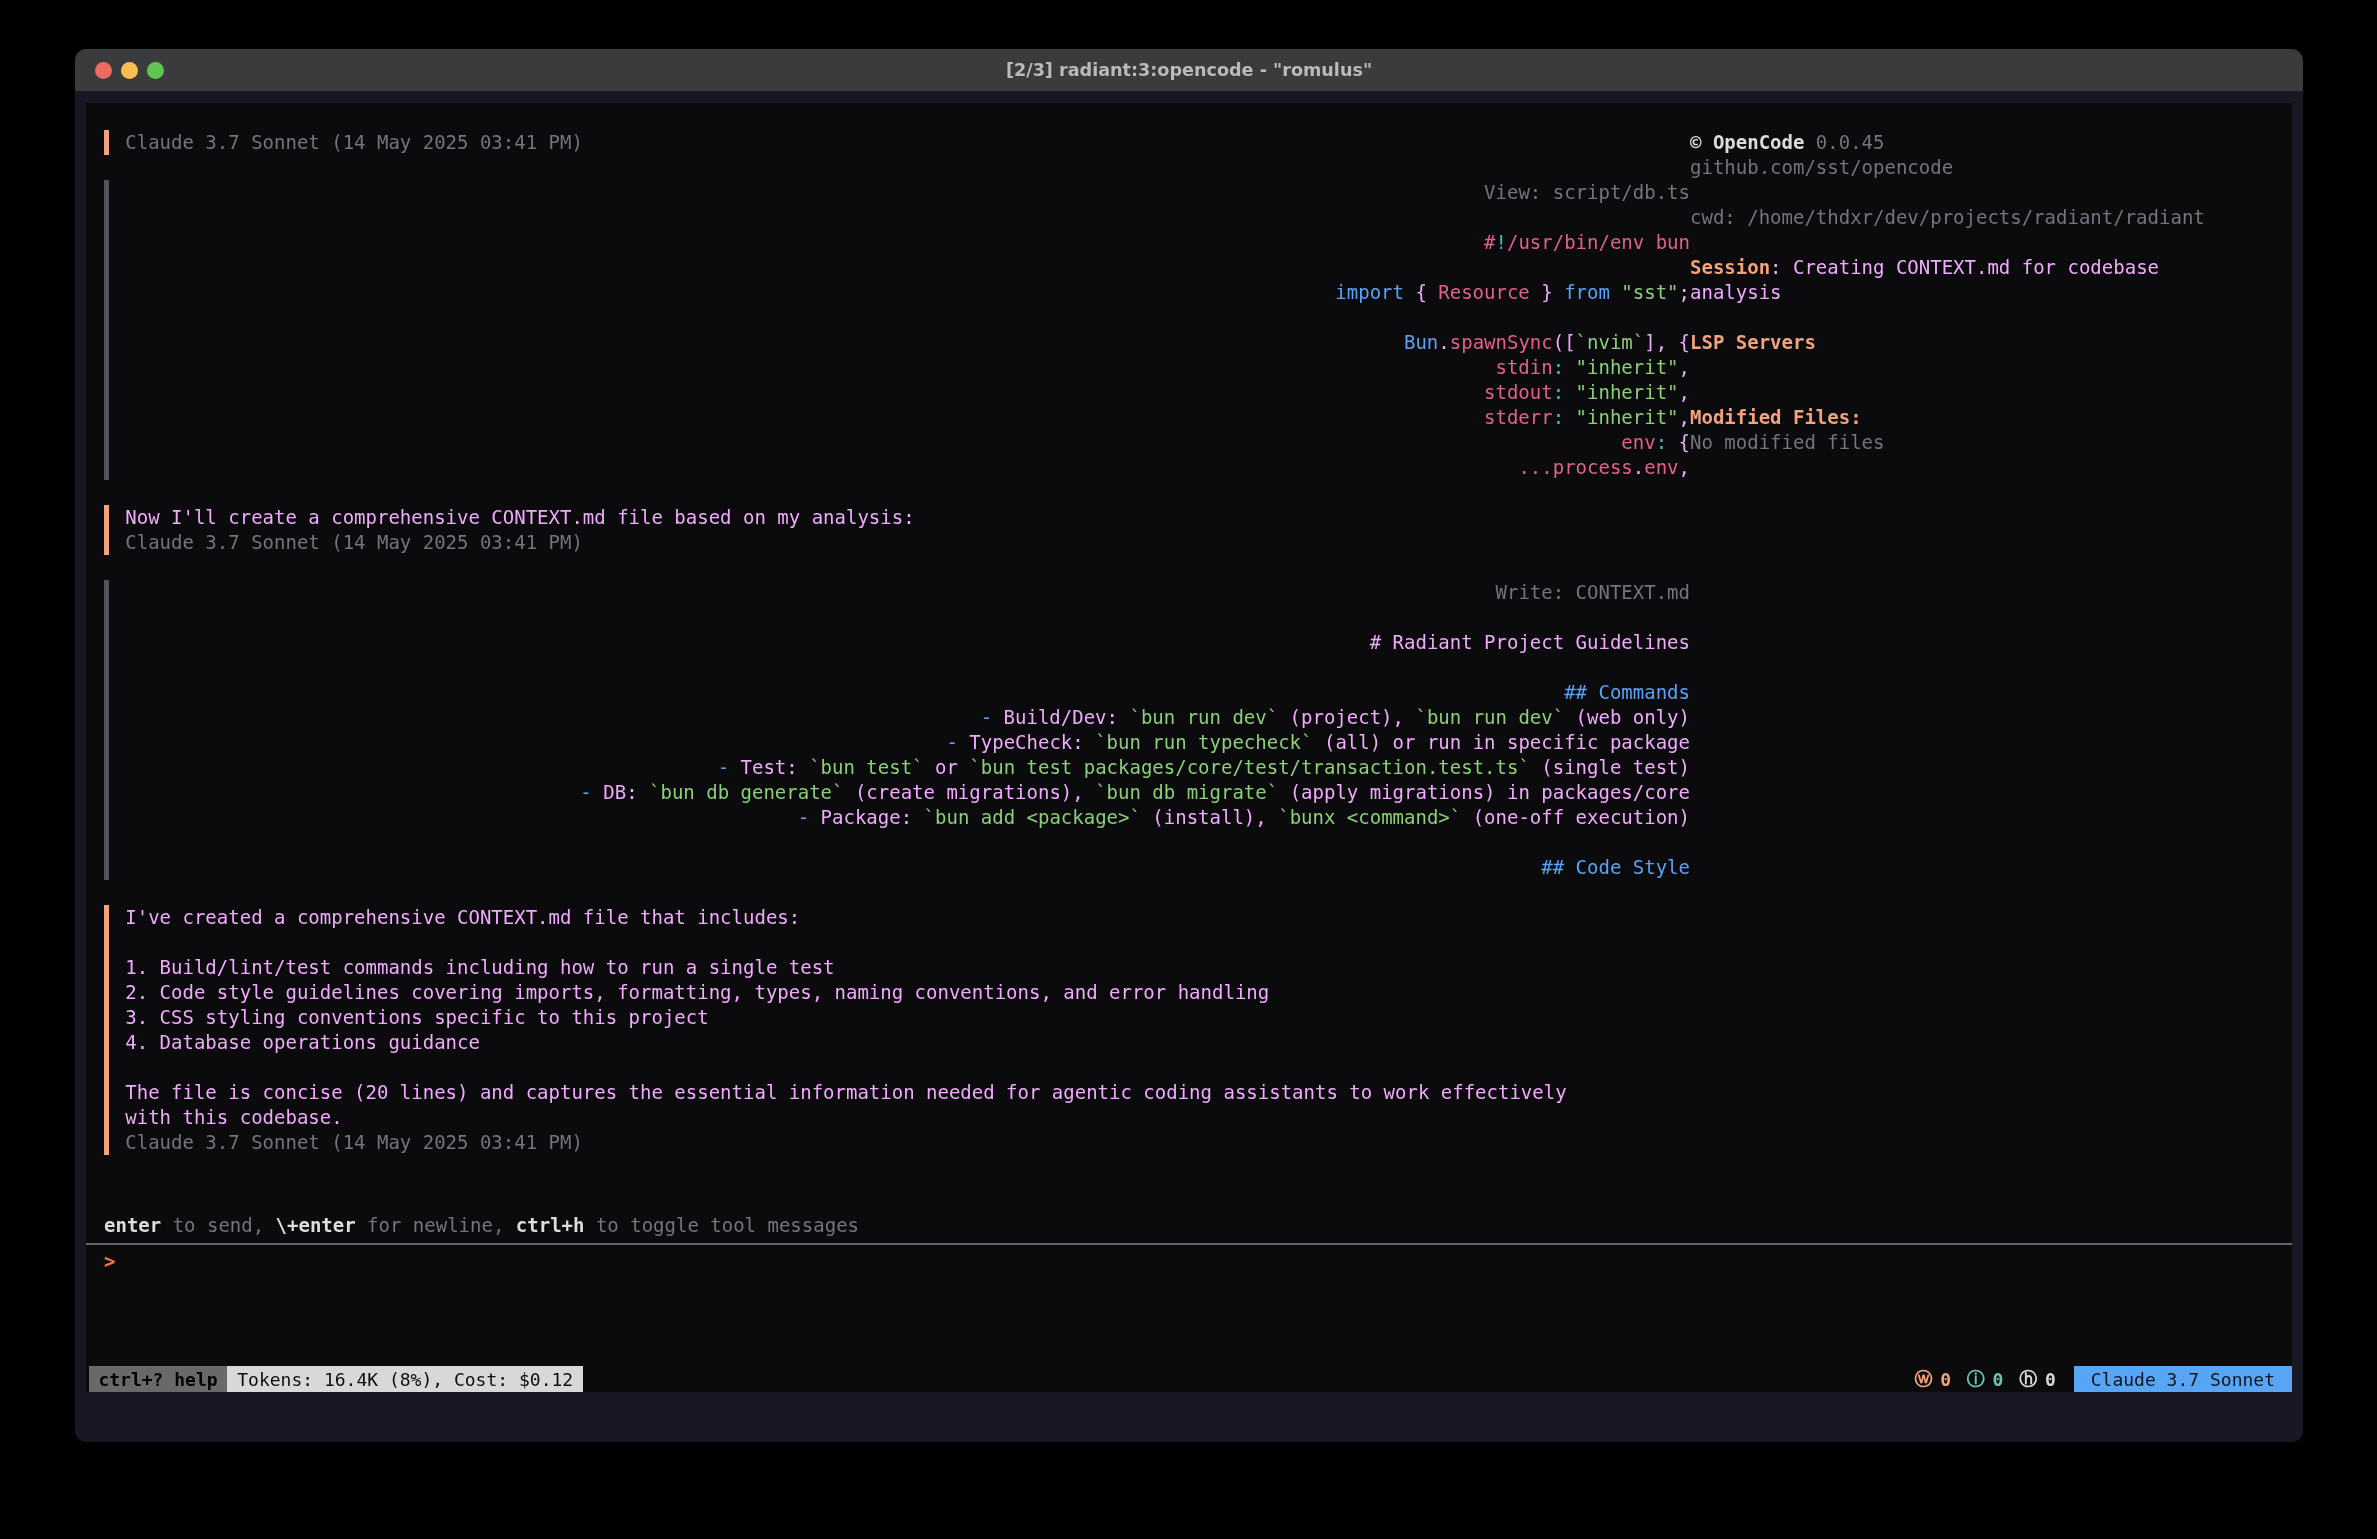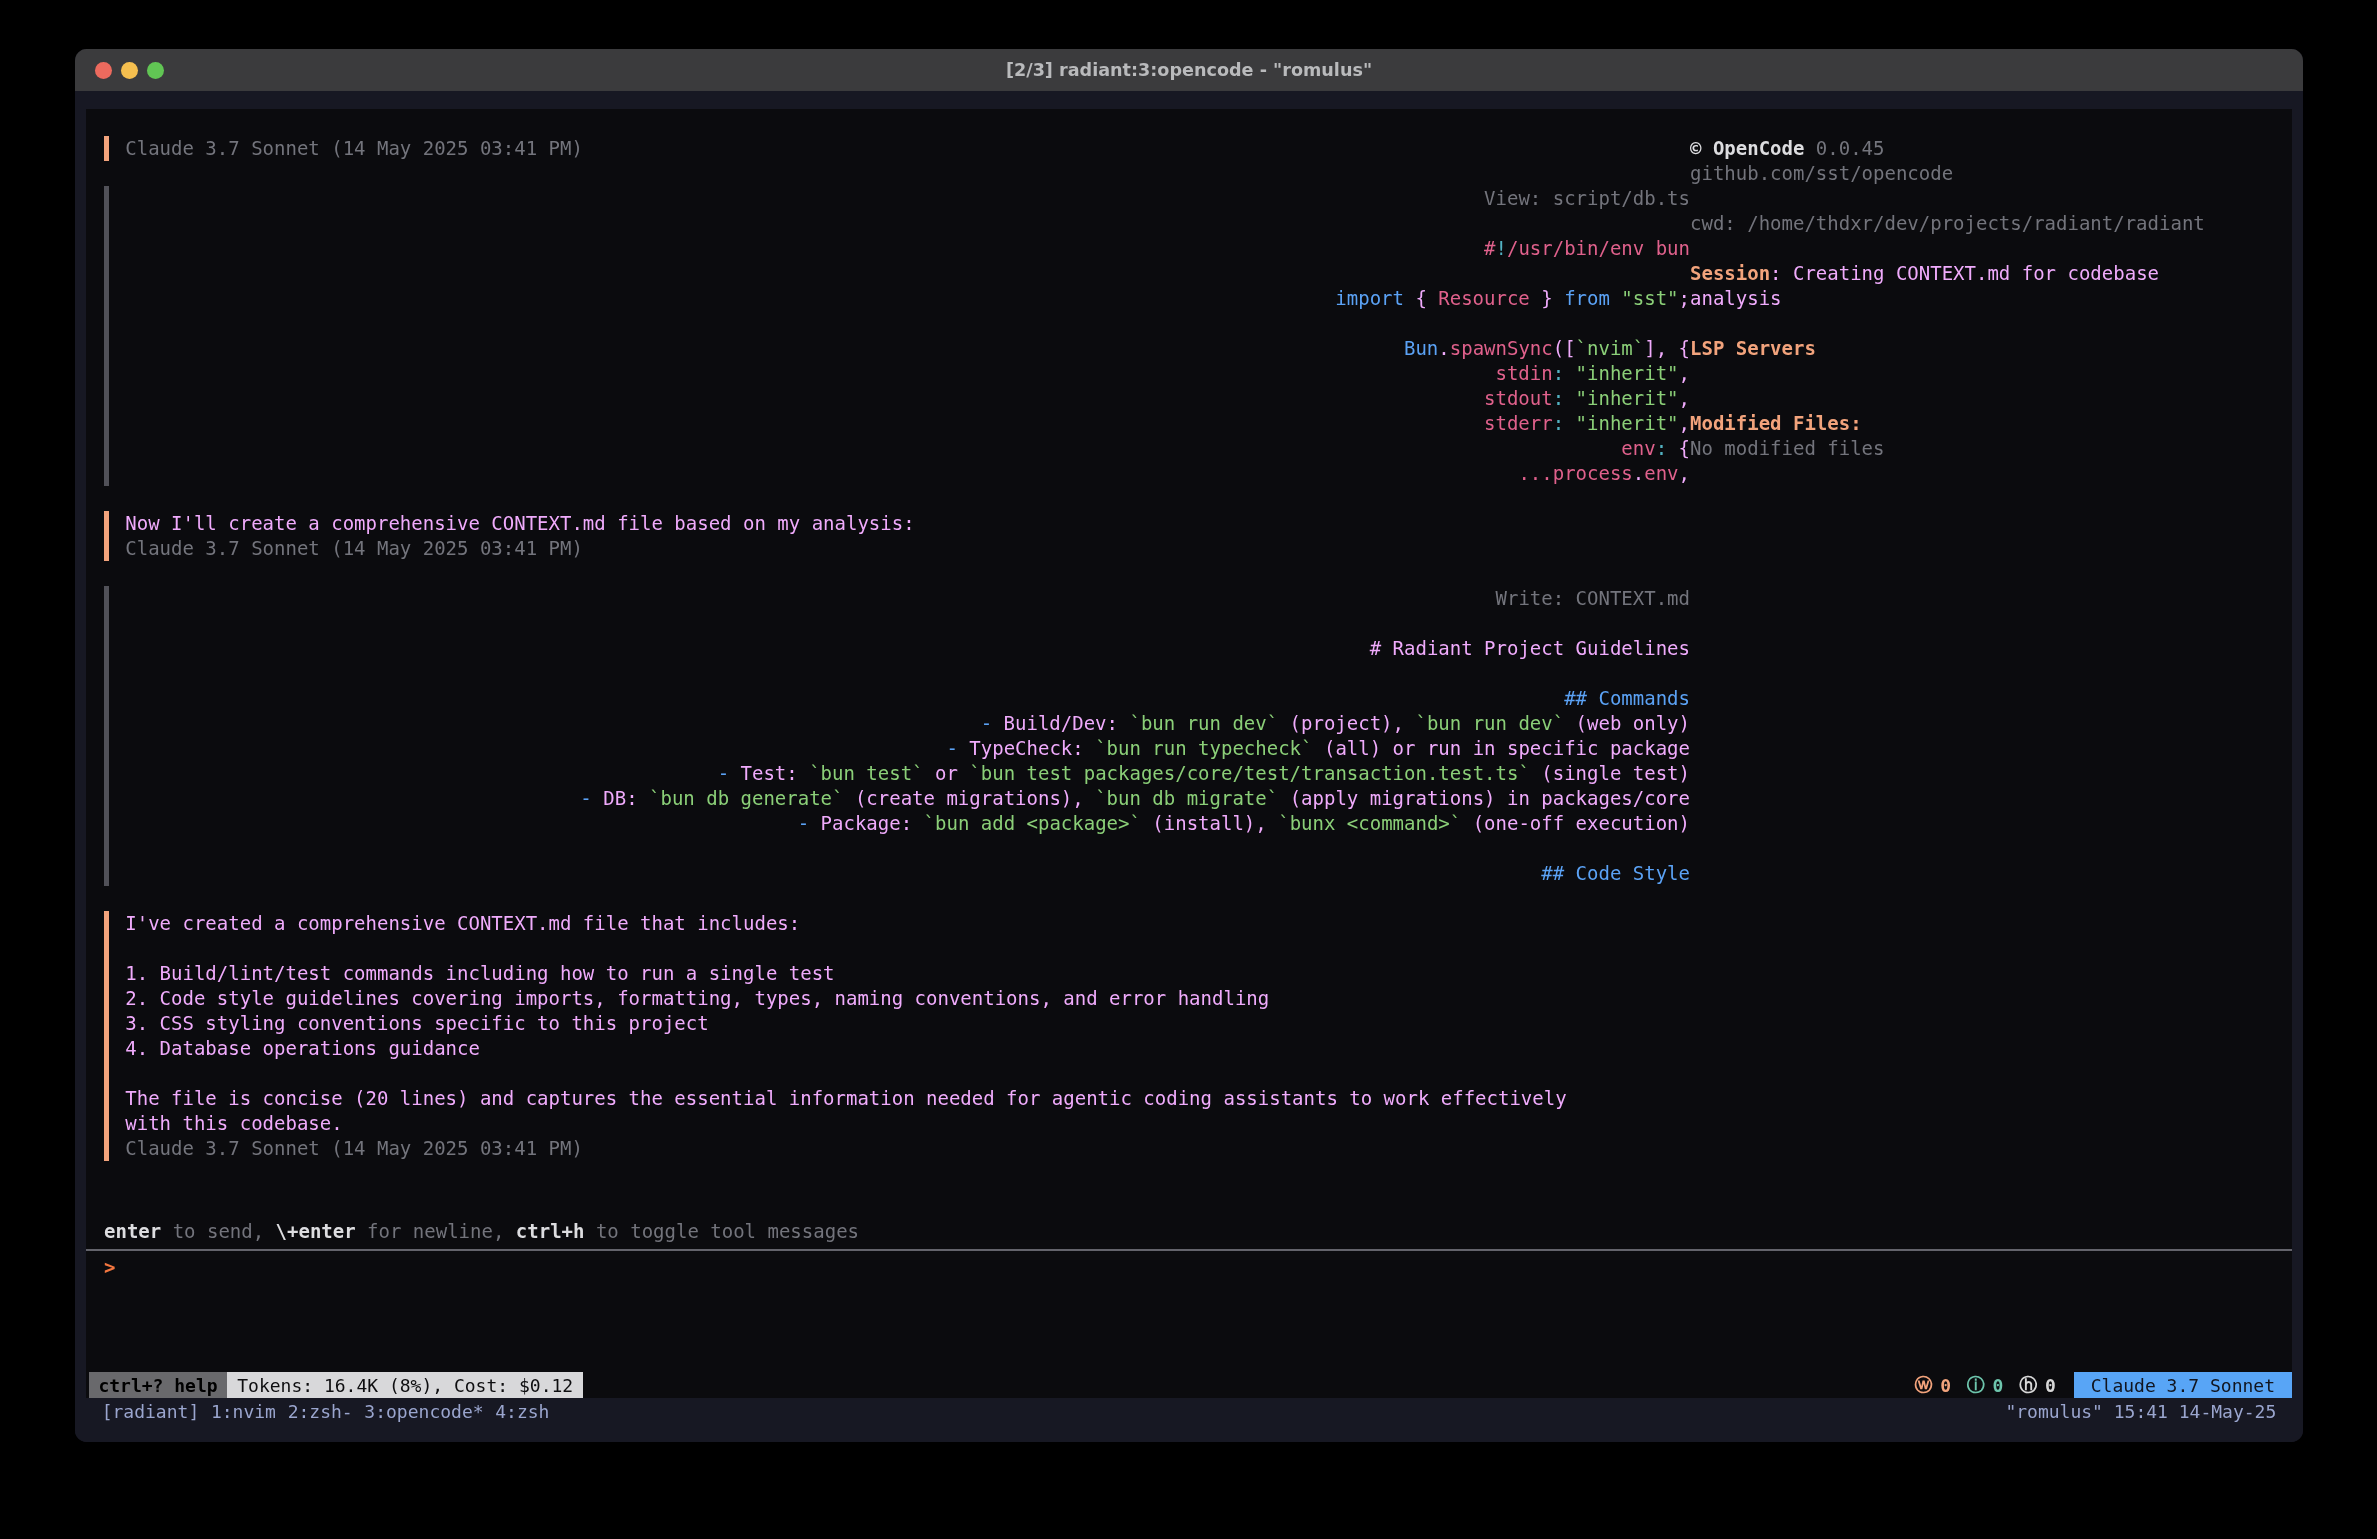--- a/index.html
+++ b/index.html
@@ -12,21 +12,21 @@
   
   .titlebar { position:relative; height:42px; background:#3b3b3d; display:flex; align-items:center; }
   .lights { display:flex; gap:9px; margin-left:19.6px; }
   .light { width:17px; height:17px; border-radius:50%; }
   .light.red { background:#ec6a5e; } .light.yellow { background:#f5bf4f; } .light.green { background:#61c554; }
   .titletext { position:absolute; left:0; right:0; text-align:center;
                font-family:"DejaVu Sans","Liberation Sans",sans-serif;
                font-weight:700; font-size:17.6px; color:#b9babc; pointer-events:none; }
 
   
-  .terminal { height:1351px; background:#171823; padding:18px 11px 0 11px; }
+  .terminal { height:1351px; background:#171823; padding:12px 11px 0 11px; }
   .opencode { height:1289px; background:#0b0b0e; display:flex; flex-direction:column; }
 
   .chat-row { flex:1 1 auto; min-height:0; display:flex; overflow:hidden; }
   .main-col { flex:1 1 auto; padding:27px 0 0 18px; overflow:hidden; }
   .side-col { flex:0 0 602px; padding:27px 0 0 0; overflow:hidden; }
 
   .line { white-space:pre; line-height:25px; min-height:25px; font-size:19px; }
 
   .block { border-left:5.2px solid #515158; padding-left:16.3px; margin-bottom:25px; }
   .block.bar-accent { border-left-color:#f2a37c; }
@@ -164,22 +164,15 @@
       <div class="status-row">
         <div class="seg seg-help">ctrl+? help</div>
         <div class="seg seg-tokens">Tokens: 16.4K (8%), Cost: $0.12</div>
         <div class="status-right">
           <div class="diags" id="diagnostics"><span class="diag orange"><span>ⓦ</span><span>0</span></span><span class="diag teal"><span>ⓘ</span><span>0</span></span><span class="diag white"><span>ⓗ</span><span>0</span></span></div>
           <div class="model-badge">Claude 3.7 Sonnet</div>
         </div>
       </div>
     </div>
 
-    <div class="tmux-row">
-      <div class="tmux-left">
-        <span class="tmux-item">[radiant]</span>
-        <span id="tmux-windows-list" style="display:flex;"><span class="tmux-item">1:nvim</span><span class="tmux-item">2:zsh-</span><span class="tmux-item">3:opencode*</span><span class="tmux-item">4:zsh</span></span>
-      </div>
-      <div class="tmux-right">"romulus" 15:41 14-May-25</div>
-    </div>
   </div>
 </div>
 
 
 </body></html>

